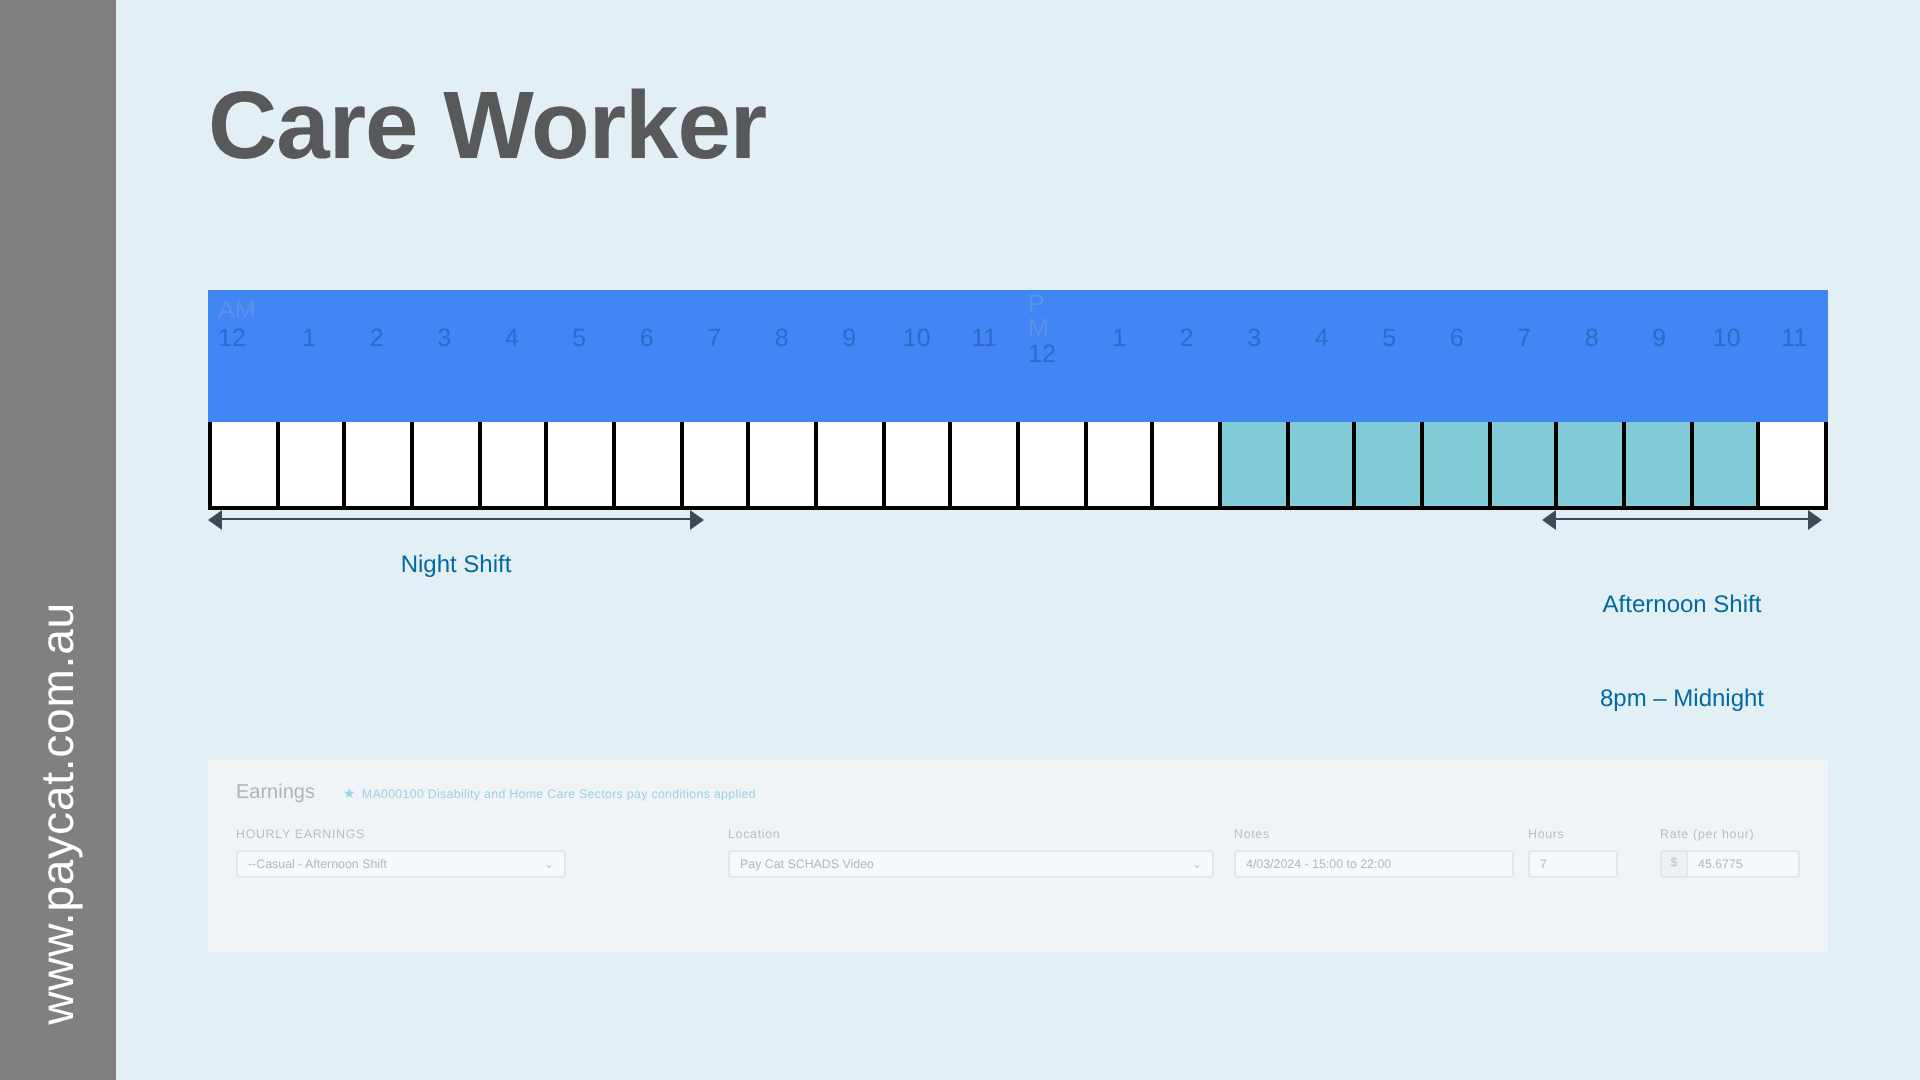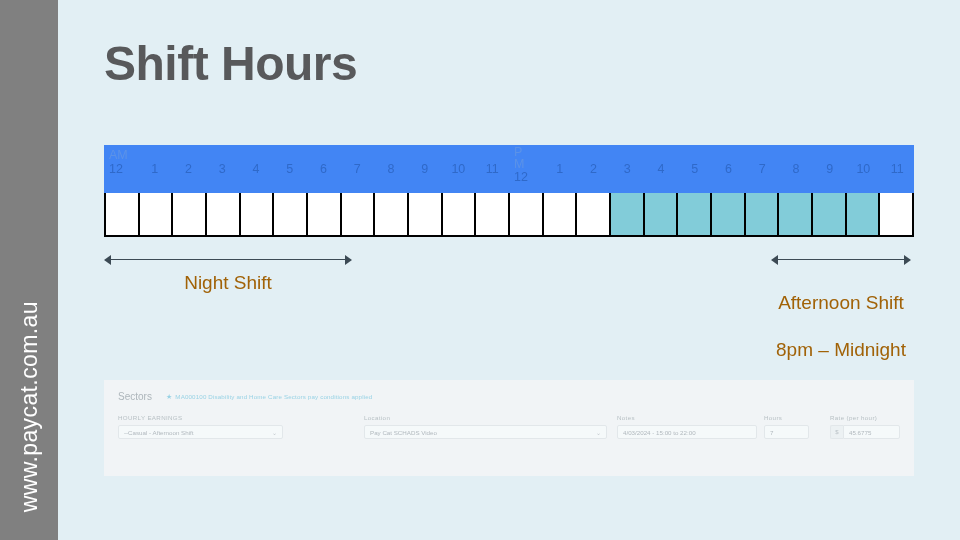--- a/index.html
+++ b/index.html
@@ -61,21 +61,21 @@
   .timeline {
     position: absolute;
     left: 46px;
     top: 145px;
     width: 810px;
   }
 
   .hours-header {
     display: flex;
     background: #4285f4;
-    height: 48px;
+    height: 66px;
   }
   .hour-head {
     flex: 1 1 0;
     position: relative;
     color: #3f72c7;
     font-size: 12.5px;
     line-height: 14px;
   }
   .hour-head .meridiem {
     position: absolute;
@@ -114,22 +114,22 @@
     background: #ffffff;
     border-right: 2px solid #000000;
   }
   .hour-cell:last-child { border-right: none; }
   .hour-cell.filled { background: #82ccd9; }
 
   
   .annot {
     position: absolute;
     text-align: center;
-    color: #a16207;
-    font-size: 19px;
+    color: #0369a1;
+    font-size: 12px;
     line-height: 19px;
   }
   .arrow-line {
     position: relative;
     height: 10px;
     margin-bottom: 8px;
   }
   .arrow-line .bar {
     position: absolute;
     left: 5px; right: 5px;
@@ -235,21 +235,21 @@
 </style>
 </head>
 <body>
 
 <div class="sidebar">
   <div class="sidebar-url">www.paycat.com.au</div>
 </div>
 
 <div class="slide">
 
-  <h1 class="page-title">Shift Hours</h1>
+  <h1 class="page-title">Care Worker</h1>
 
   <div class="timeline">
     <div class="hours-header" id="hours-header">
         <div class="hour-head">
           <span class="meridiem">AM</span>
           <span class="num">12</span>
         </div>
         <div class="hour-head plain">
           <span class="num">1</span>
         </div>
@@ -365,21 +365,21 @@
       <span class="bar"></span>
       <span class="head right"></span>
     </div>
     <div class="annot-text">Afternoon Shift</div>
     <div class="annot-text">8pm – Midnight</div>
   </div>
 
   <div class="form-panel">
 
     <div class="fp-head">
-      <span class="fp-title">Sectors</span>
+      <span class="fp-title">Earnings</span>
       <span class="fp-award"><span class="fp-star">★</span><span>MA000100 Disability and Home Care Sectors pay conditions applied</span></span>
     </div>
 
     <div class="field f-hourly">
       <div class="field-label">HOURLY EARNINGS</div>
       <div class="field-input">
         <span>--Casual - Afternoon Shift</span>
         <span class="caret">⌄</span>
       </div>
     </div>

